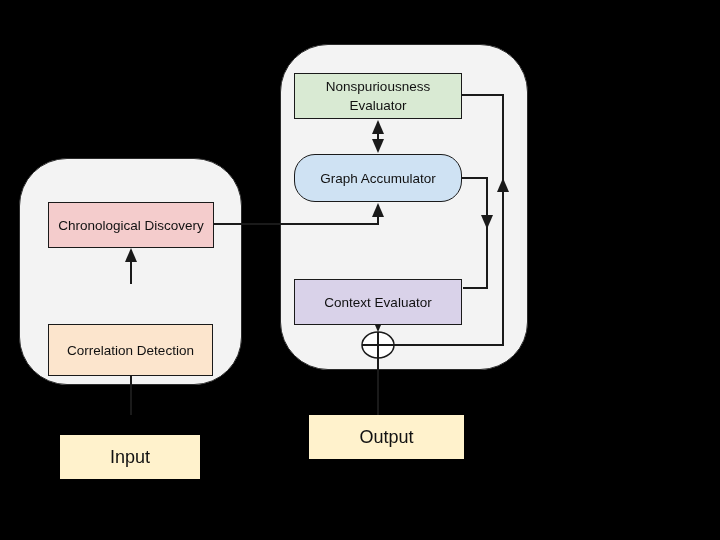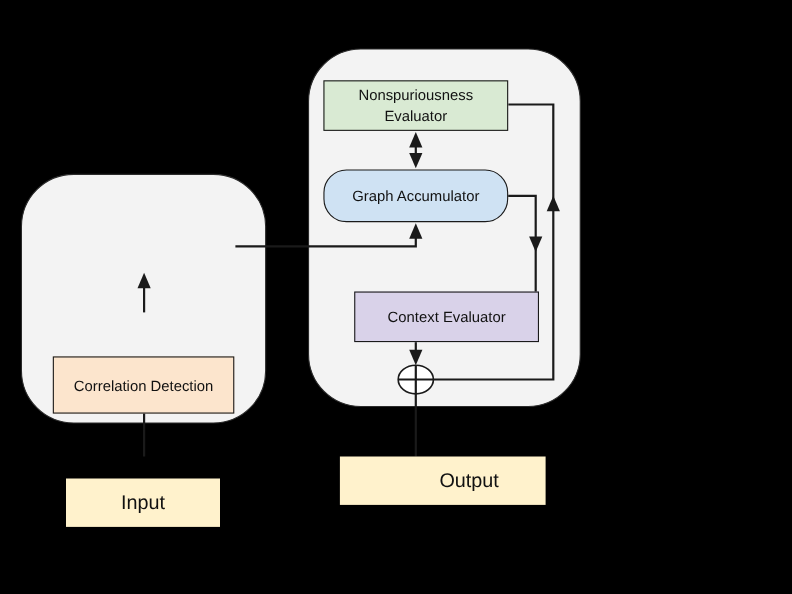--- a/index.html
+++ b/index.html
@@ -15,27 +15,27 @@
   .module.output-module{left:280px;top:44px;width:248px;height:326px;}
   .box{
     position:absolute;box-sizing:border-box;border:1px solid #1a1a1a;
     display:flex;align-items:center;justify-content:center;text-align:center;
     font-size:13.5px;line-height:19px;color:#111;z-index:3;
   }
   .box.chron{left:48px;top:202px;width:166px;height:46px;}
   .box.corr{left:48px;top:284px;width:165px;height:52px;margin-top:40px;}
   .box.nonsp{left:294px;top:73px;width:168px;height:46px;padding:11px 22px;}
   .box.graph{left:294px;top:154px;width:168px;height:48px;}
-  .box.context{left:294px;top:265px;width:168px;height:46px;margin-left:28px;}
+  .box.context{left:294px;top:279px;width:168px;height:46px;}
   .iobox{
     position:absolute;top:415px;height:44px;display:flex;align-items:center;justify-content:center;
     font-size:18px;color:#111;z-index:3;
   }
   .iobox.input{left:60px;width:140px;margin-top:20px;}
-  .iobox.output{left:309px;width:139px;padding-left:48px;}
+  .iobox.output{left:309px;width:155px;}
   svg.wires{position:absolute;left:0;top:0;z-index:2;}
   svg.wires path{fill:none;stroke:#1a1a1a;stroke-width:2;}
   svg.wires polygon{fill:#1a1a1a;stroke:none;}
   svg.wires ellipse{fill:#ffffff;stroke:#1a1a1a;stroke-width:1.5;}
 </style>
 </head>
 <body>
 
 <div class="canvas">
 
@@ -82,20 +82,23 @@
     <g>
       <path d="M362 345 L503 345 L503 95 L462 95"></path>
       <polygon points="503,178 497,192 509,192"></polygon>
     </g>
 
     <g>
       <path d="M378 332 L378 415"></path>
     </g>
   </svg>
 
+  <div class="box chron" style="background-color: rgb(244, 204, 204);">
+    <span>Chronological Discovery</span>
+  </div>
 
   <div class="box corr" style="background-color: rgb(252, 229, 205);">
     <span>Correlation Detection</span>
   </div>
 
   <div class="box nonsp" style="background-color: rgb(217, 234, 211);">
     <span>Nonspuriousness Evaluator</span>
   </div>
 
   <div class="box graph" style="background-color: rgb(207, 226, 243); border-radius: 21px;">

